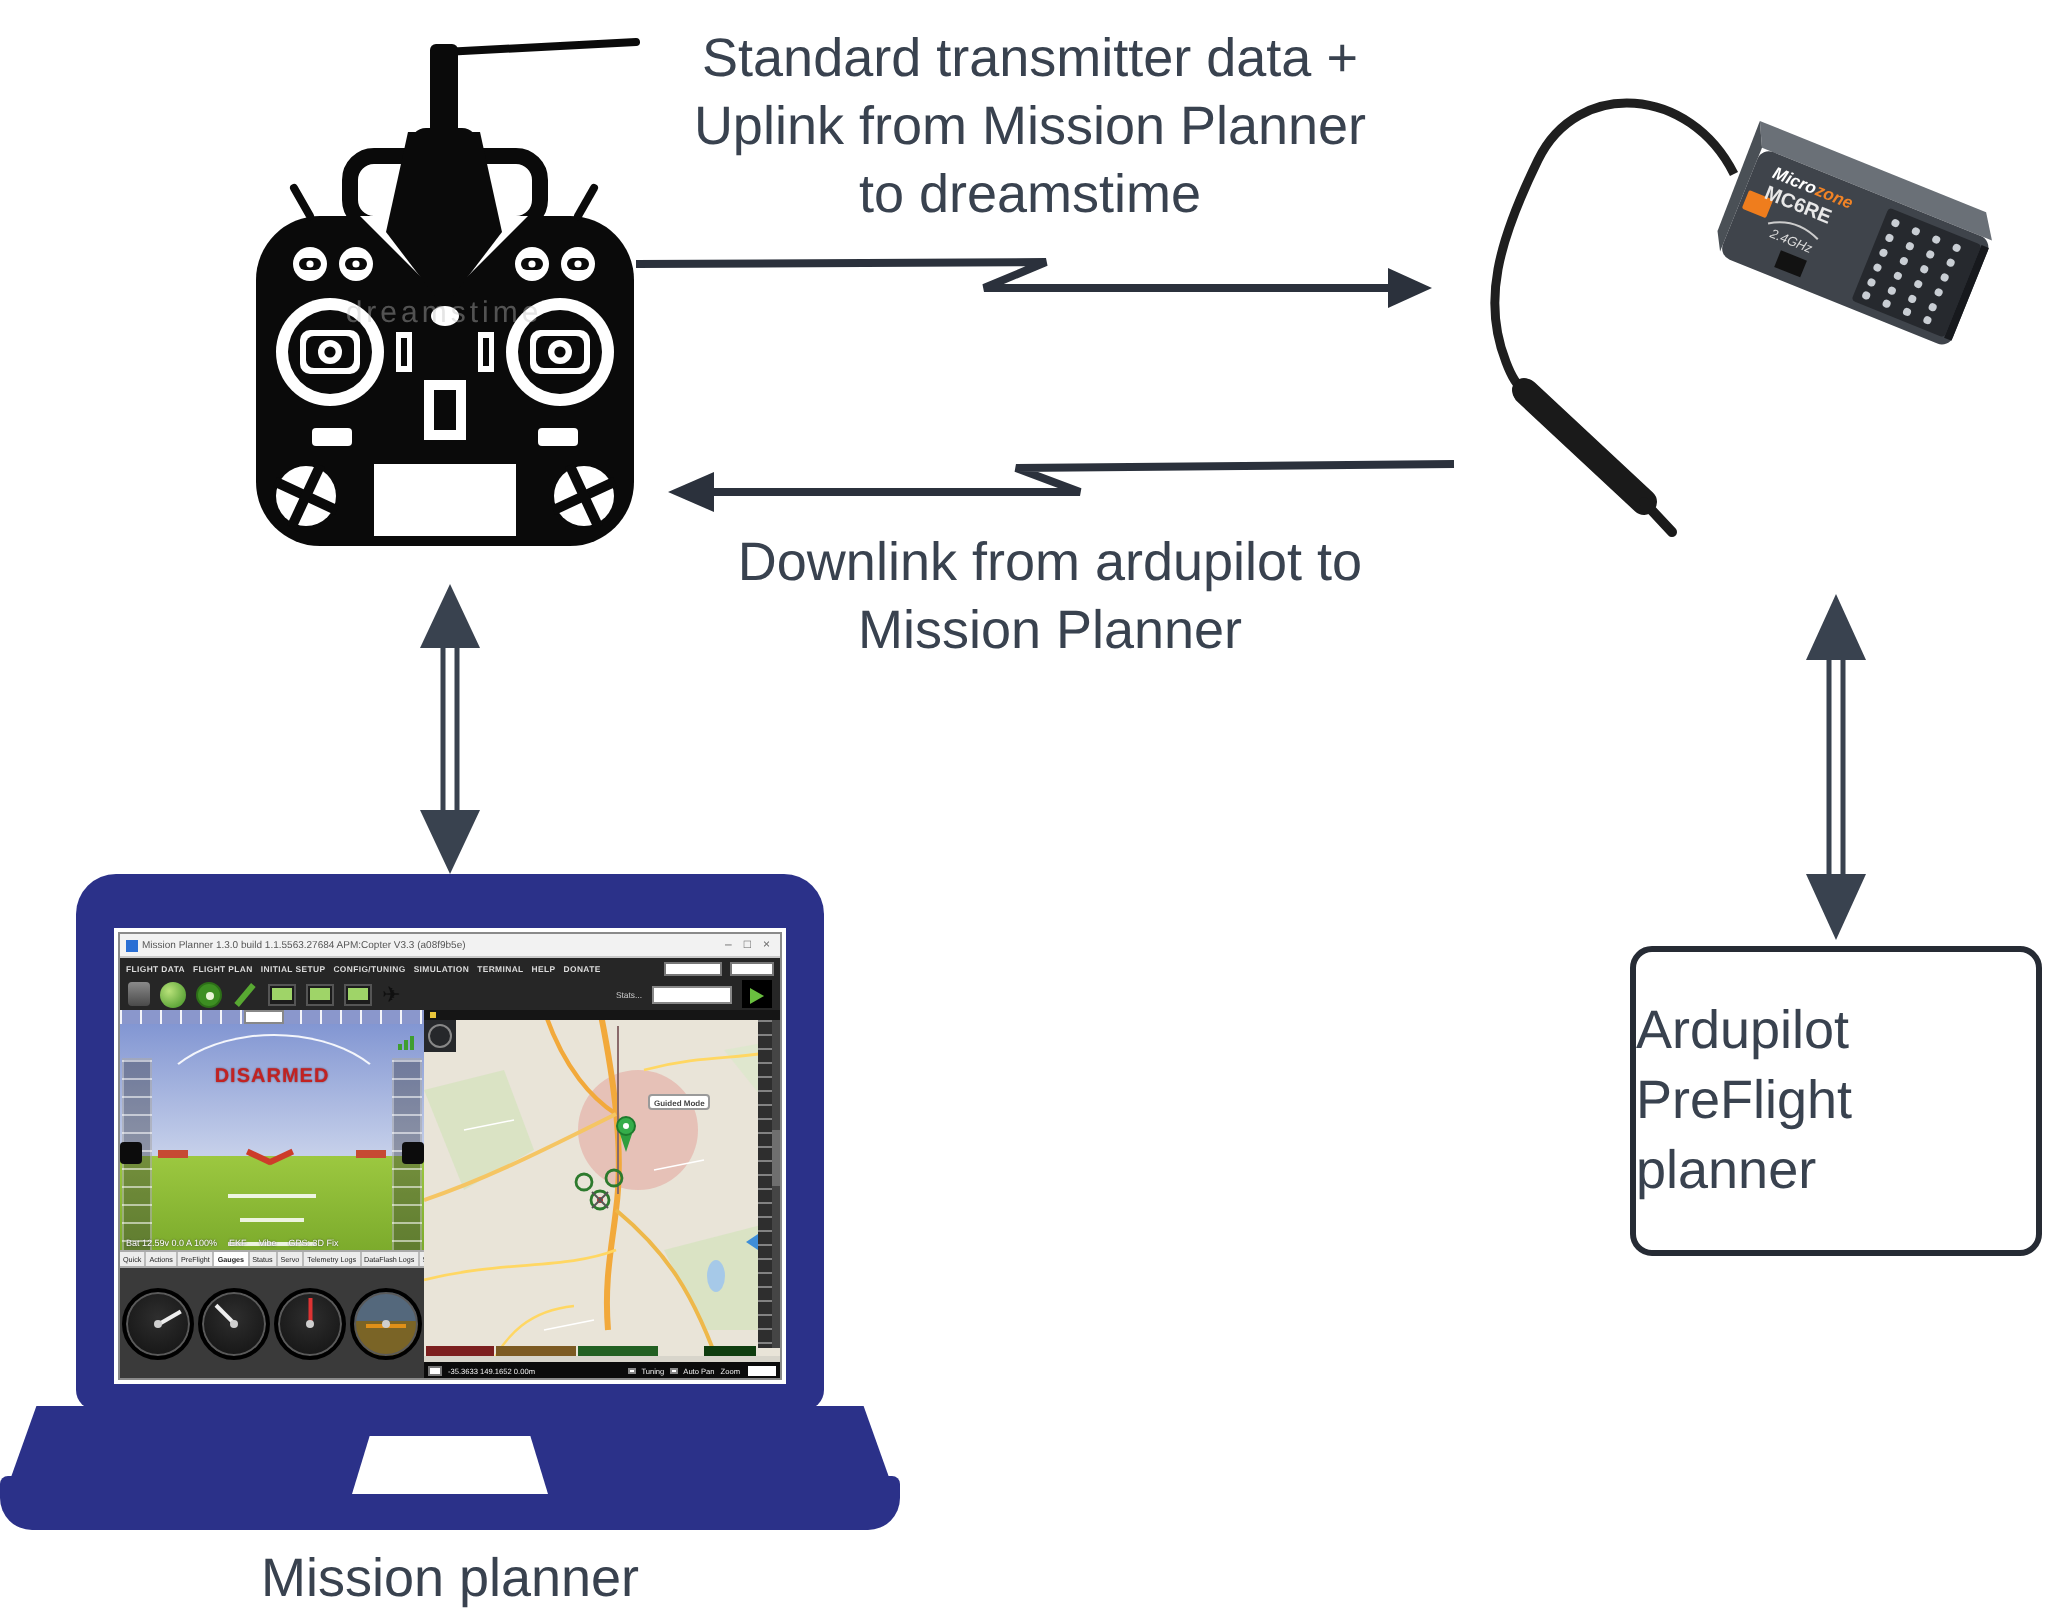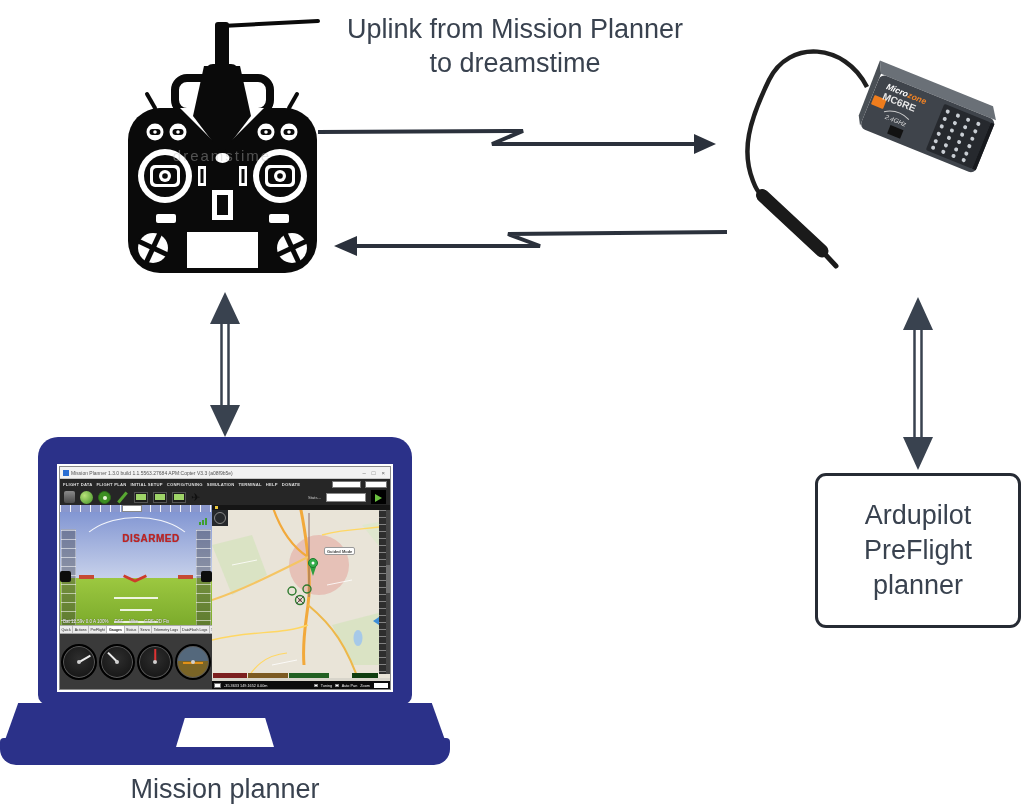--- a/index.html
+++ b/index.html
@@ -9,21 +9,21 @@
 
   
   .dlabel{position:absolute;text-align:center;color:#39424f;font-size:27px;line-height:34px;}
   #uplink-label{left:330px;top:12px;width:370px;}
   #downlink-label{left:330px;top:264px;width:390px;}
   #laptop-caption{left:75px;top:772px;width:300px;font-size:27px;}
 
   
   #autopilot-box{left:815px;top:473px;width:200px;height:149px;background:#fff;
     border:3px solid #262b34;border-radius:11px;display:flex;flex-direction:column;
-    justify-content:center;text-align:center;font-size:27px;line-height:35px;color:#39424f;}
+    justify-content:center;font-size:27px;line-height:35px;color:#39424f;}
 
   
   #laptop-bezel{left:38px;top:437px;width:374px;height:268px;background:#2b3189;border-radius:20px 20px 10px 10px;}
   #laptop-screen{left:57px;top:464px;width:336px;height:228px;background:#fff;}
   #laptop-base-top{left:5px;top:703px;width:440px;height:37px;background:#2b3189;
     clip-path:polygon(3% 0,97% 0,100% 100%,0 100%);}
   #laptop-base-bar{left:0px;top:738px;width:450px;height:27px;background:#2b3189;border-radius:4px 4px 16px 16px;}
   #laptop-touchpad{left:176px;top:718px;width:98px;height:29px;background:#fff;
     clip-path:polygon(9% 0,91% 0,100% 100%,0 100%);z-index:3;}
 
@@ -58,21 +58,21 @@
 
   
   .hud{position:relative;height:120px;overflow:hidden;background:linear-gradient(#7b90d0,#c6d0ea 60%);}
   .hud-strip{position:absolute;left:0;top:0;width:100%;height:7px;background:#8a97cc;
     background-image:repeating-linear-gradient(90deg,rgba(255,255,255,.9) 0 1px,transparent 1px 10px);}
   .hud-gsbox{position:absolute;left:62px;top:0;width:20px;height:7px;background:#fff;border:1px solid #888;box-sizing:border-box;}
   .hud-ground{position:absolute;left:0;top:73px;width:100%;height:47px;background:linear-gradient(#9cc840,#7cab2c);}
   .hud-arc{position:absolute;left:14px;top:12px;width:124px;height:80px;border:1.5px solid rgba(255,255,255,.9);
     border-bottom-color:transparent;border-left-color:transparent;border-right-color:transparent;border-radius:50%;}
   .hud-disarmed{position:absolute;left:0;top:28px;width:100%;text-align:center;font-size:10px;font-weight:bold;
-    color:#c22222;letter-spacing:.5px;text-shadow:0 0 1px rgba(70,10,10,.6);padding-left:15px;}
+    color:#c22222;letter-spacing:.5px;text-shadow:0 0 1px rgba(70,10,10,.6);}
   .hud-tape{position:absolute;top:24px;width:15px;height:100px;background:rgba(50,50,55,.38);
     border:1px solid rgba(255,255,255,.35);box-sizing:border-box;
     background-image:repeating-linear-gradient(180deg,rgba(255,255,255,.55) 0 1px,transparent 1px 9px);}
   .hud-bug{position:absolute;top:66px;width:11px;height:11px;background:#0c0c0c;border-radius:2px;}
   .hud-hmark{position:absolute;top:70px;width:15px;height:4px;background:#c64a33;}
   .hud-chev{position:absolute;top:72px;width:13px;height:3px;background:#cd3c2a;}
   .hud-pline{position:absolute;background:rgba(255,255,255,.85);height:1.5px;}
   .hud-status{position:absolute;left:3px;bottom:1px;right:2px;display:flex;gap:6px;font-size:4.5px;color:#fff;text-shadow:0 0 1px #333;white-space:nowrap;}
   .hud-gps{position:absolute;right:5px;top:13px;display:flex;gap:1px;align-items:flex-end;}
   .hud-gps i{display:block;width:2px;background:#3f9e2f;}
@@ -112,24 +112,29 @@
   .map-bottom .cb{width:3.5px;height:3.5px;background:#fff;border:1px solid #888;box-sizing:border-box;}
   .map-bottom .dd{width:14px;height:5px;background:#fff;margin-left:1px;}
   .map-bottom .spacer{flex:1;}
 </style>
 </head>
 <body>
 
 <div id="stage">
 
   <div class="dlabel" id="uplink-label">
+    <div>Standard transmitter data +</div>
     <div>Uplink from Mission Planner</div>
     <div>to dreamstime</div>
   </div>
 
+  <div class="dlabel" id="downlink-label">
+    <div>Downlink from ardupilot to</div>
+    <div>Mission Planner</div>
+  </div>
 
   <div class="abs" id="autopilot-box">
     <div>Ardupilot</div>
     <div>PreFlight</div>
     <div>planner</div>
   </div>
 
   <svg class="abs" style="left:0;top:0;" width="1024" height="809" viewBox="0 0 1024 809">
     <g stroke="#2b313c" fill="#2b313c">
       <polyline points="318,132 523,131 492,144 696,144" fill="none" stroke-width="4"></polyline>

